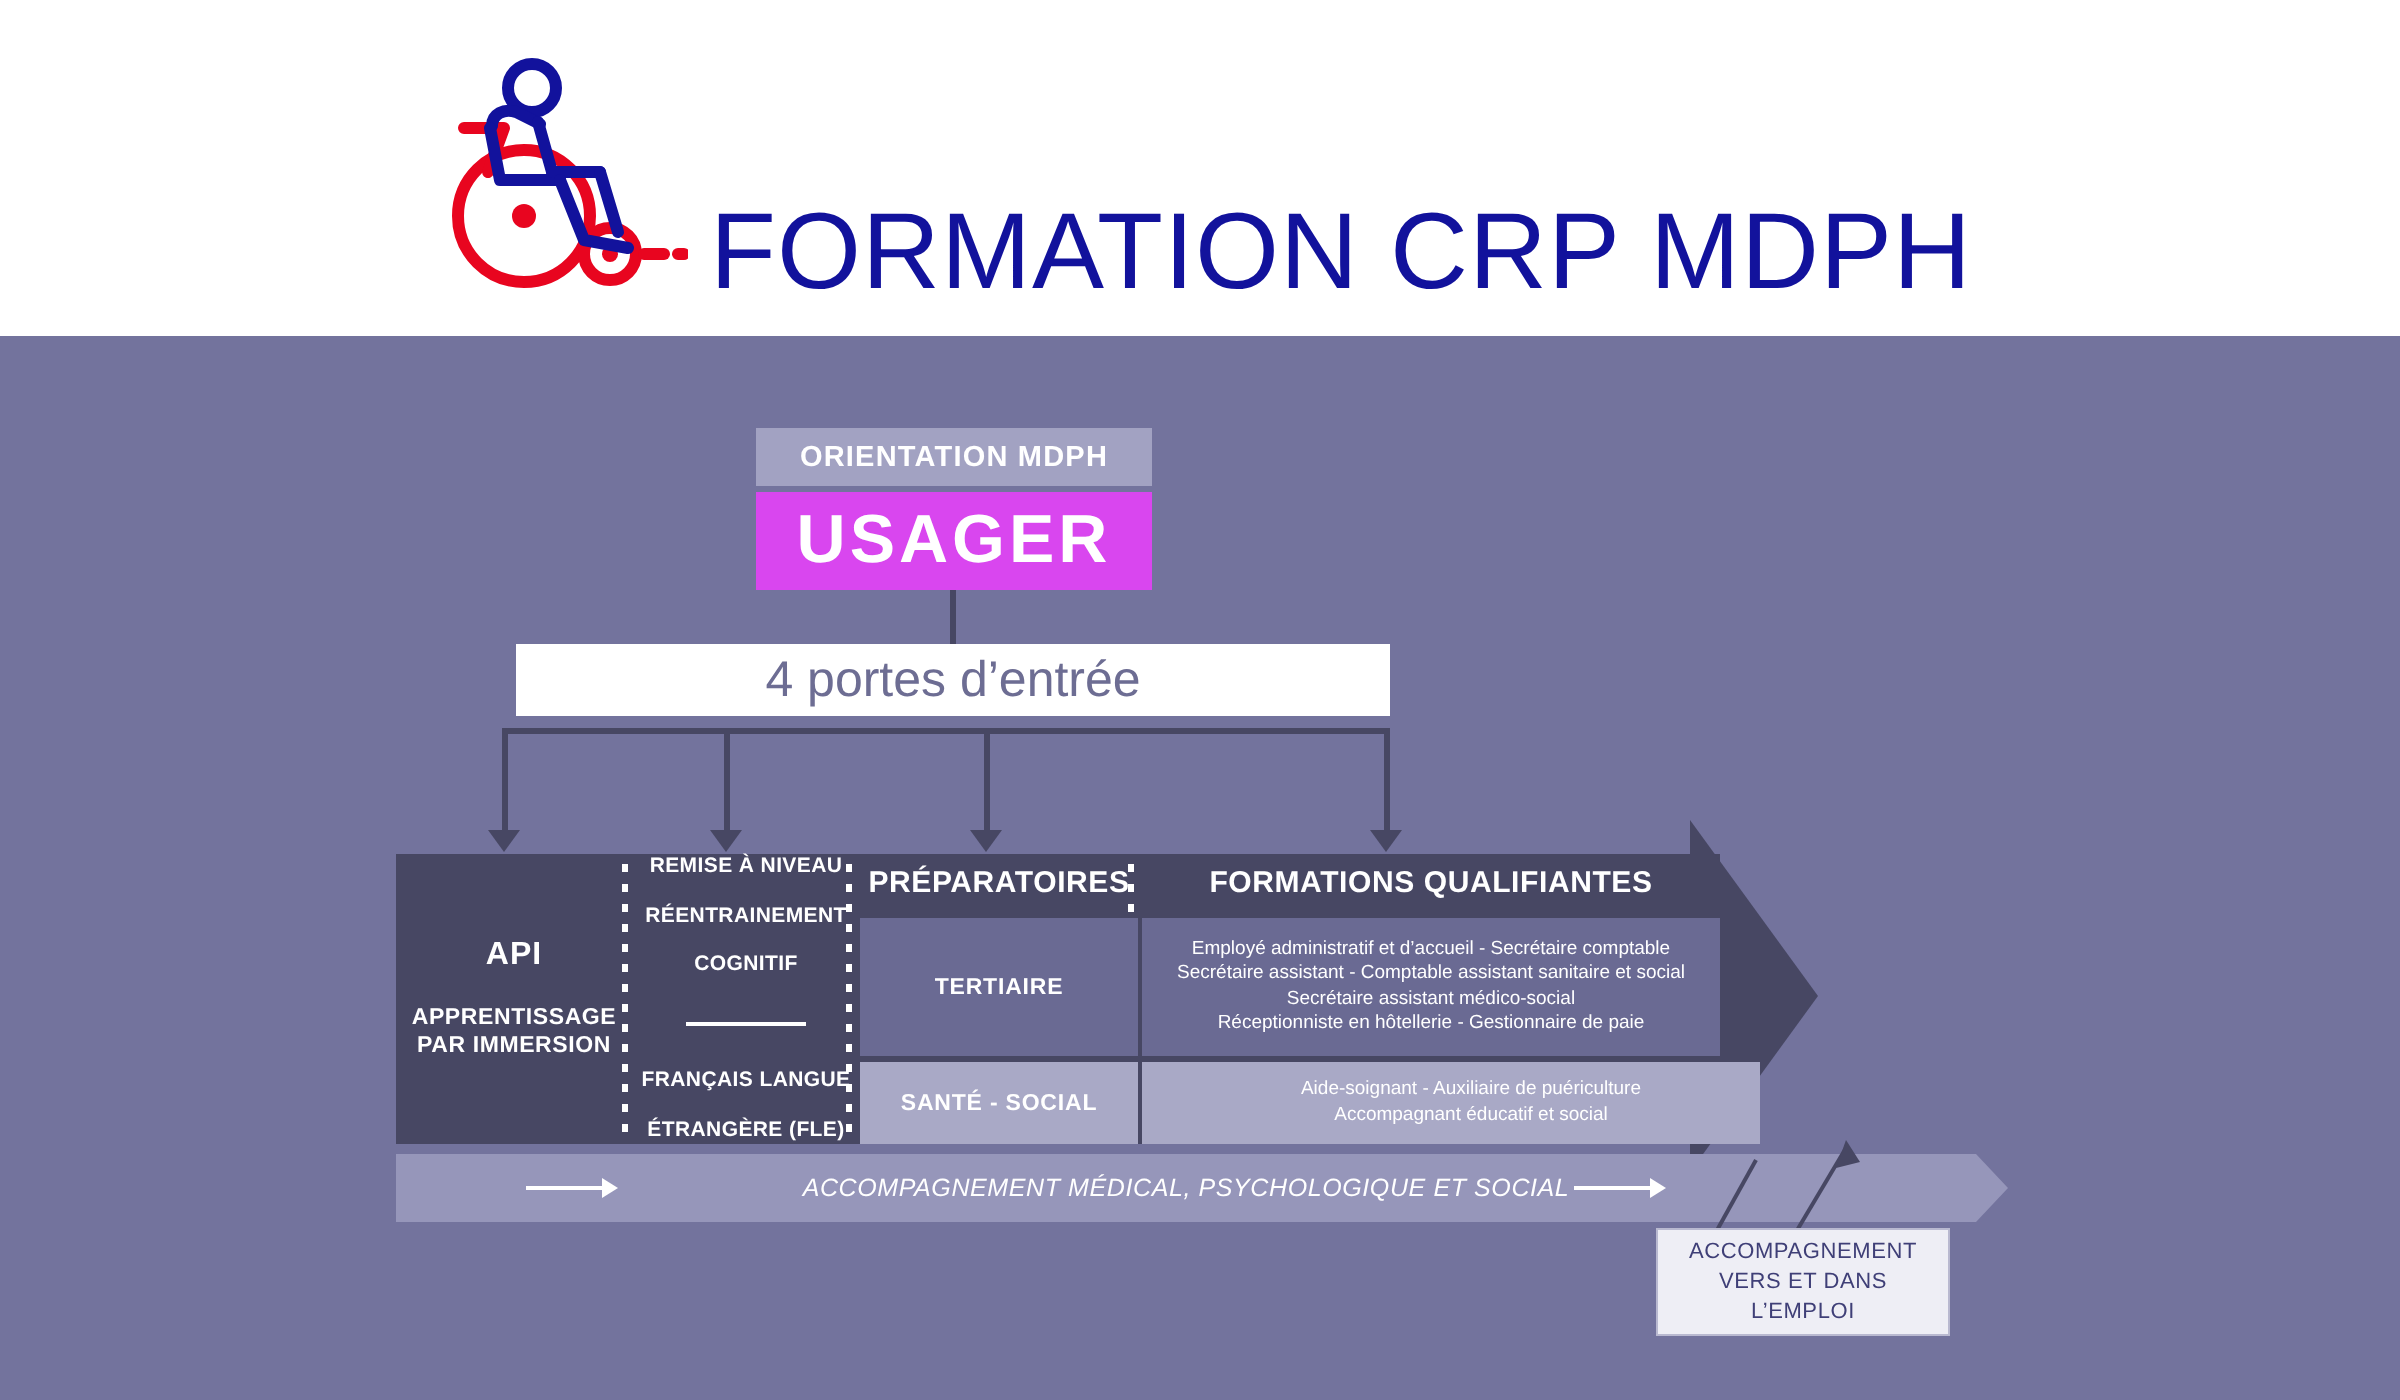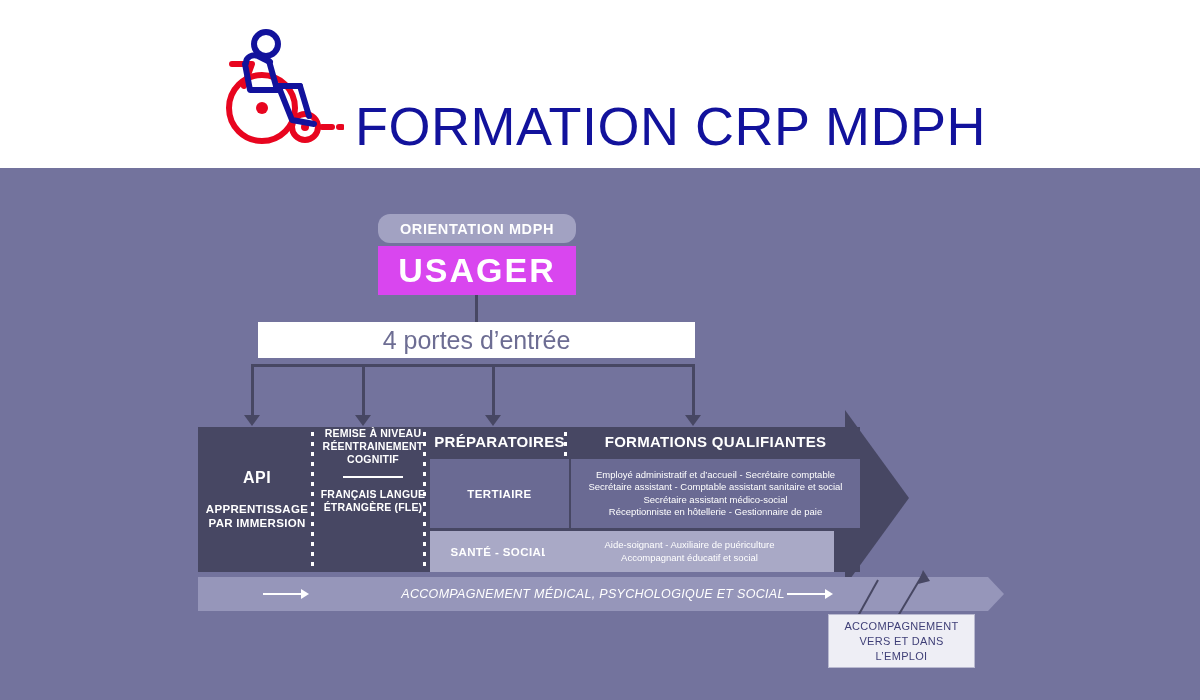--- a/index.html
+++ b/index.html
@@ -33,21 +33,21 @@
     overflow:hidden;
   }
   .abs{position:absolute;}
 
   
   #orientation-box{
     left:378px;top:46px;width:198px;height:29px;
     background:#a2a2c2;
     color:#ffffff;font-size:14.5px;font-weight:bold;
     letter-spacing:0.6px;
-    display:flex;align-items:center;justify-content:center;border-radius:12px;
+    display:flex;align-items:center;justify-content:center;
   }
   #usager-box{
     left:378px;top:78px;width:198px;height:49px;
     background:#d946ef;
     color:#ffffff;font-size:34px;font-weight:bold;
     letter-spacing:2px;
     display:flex;align-items:center;justify-content:center;
   }
   #usager-stem{
     left:475px;top:127px;width:3px;height:28px;background:#474763;
@@ -79,21 +79,21 @@
     left:198px;top:259px;width:118px;height:145px;
     color:#ffffff;text-align:center;
     display:flex;flex-direction:column;align-items:center;justify-content:center;
   }
   #api-title{font-size:16px;font-weight:bold;letter-spacing:0.5px;}
   #api-sub{font-size:11.5px;font-weight:bold;line-height:14px;letter-spacing:0.3px;margin-top:15px;}
 
   #remise-cell{
     left:318px;top:259px;width:110px;height:145px;
     color:#ffffff;text-align:center;
-    display:flex;flex-direction:column;align-items:center;justify-content:flex-start;
+    display:flex;flex-direction:column;align-items:center;justify-content:space-between;
   }
   .remise-line{font-size:10.5px;font-weight:bold;line-height:13px;letter-spacing:0.2px;}
   #remise-divider{width:60px;height:2px;background:#ffffff;margin:10px 0;}
 
   
   #prep-header{
     left:430px;top:259px;width:139px;height:28px;
     color:#ffffff;font-size:15px;font-weight:bold;letter-spacing:0.3px;
     display:flex;align-items:center;justify-content:center;
   }
@@ -116,24 +116,24 @@
     color:#ffffff;font-size:9.5px;line-height:12.5px;text-align:center;
     display:flex;flex-direction:column;align-items:center;justify-content:center;
   }
   #sante-cell{
     left:430px;top:363px;width:139px;height:41px;
     background:#a9a9c6;
     color:#ffffff;font-size:11.5px;font-weight:bold;letter-spacing:0.4px;
     display:flex;align-items:center;justify-content:center;
   }
   #sante-list{
-    left:545px;top:363px;width:289px;height:41px;
+    left:571px;top:363px;width:289px;height:41px;
     background:#a9a9c6;
     color:#ffffff;font-size:9.5px;line-height:12.5px;text-align:center;
-    display:flex;flex-direction:column;align-items:center;justify-content:center;
+    display:flex;flex-direction:column;align-items:center;justify-content:center;padding-left:20px;
   }
 
   
   .dotted-sep{
     width:3px;
     background-image:linear-gradient(to bottom,#ffffff 0 4px,transparent 4px 10px);
     background-size:3px 10px;
   }
 
   

